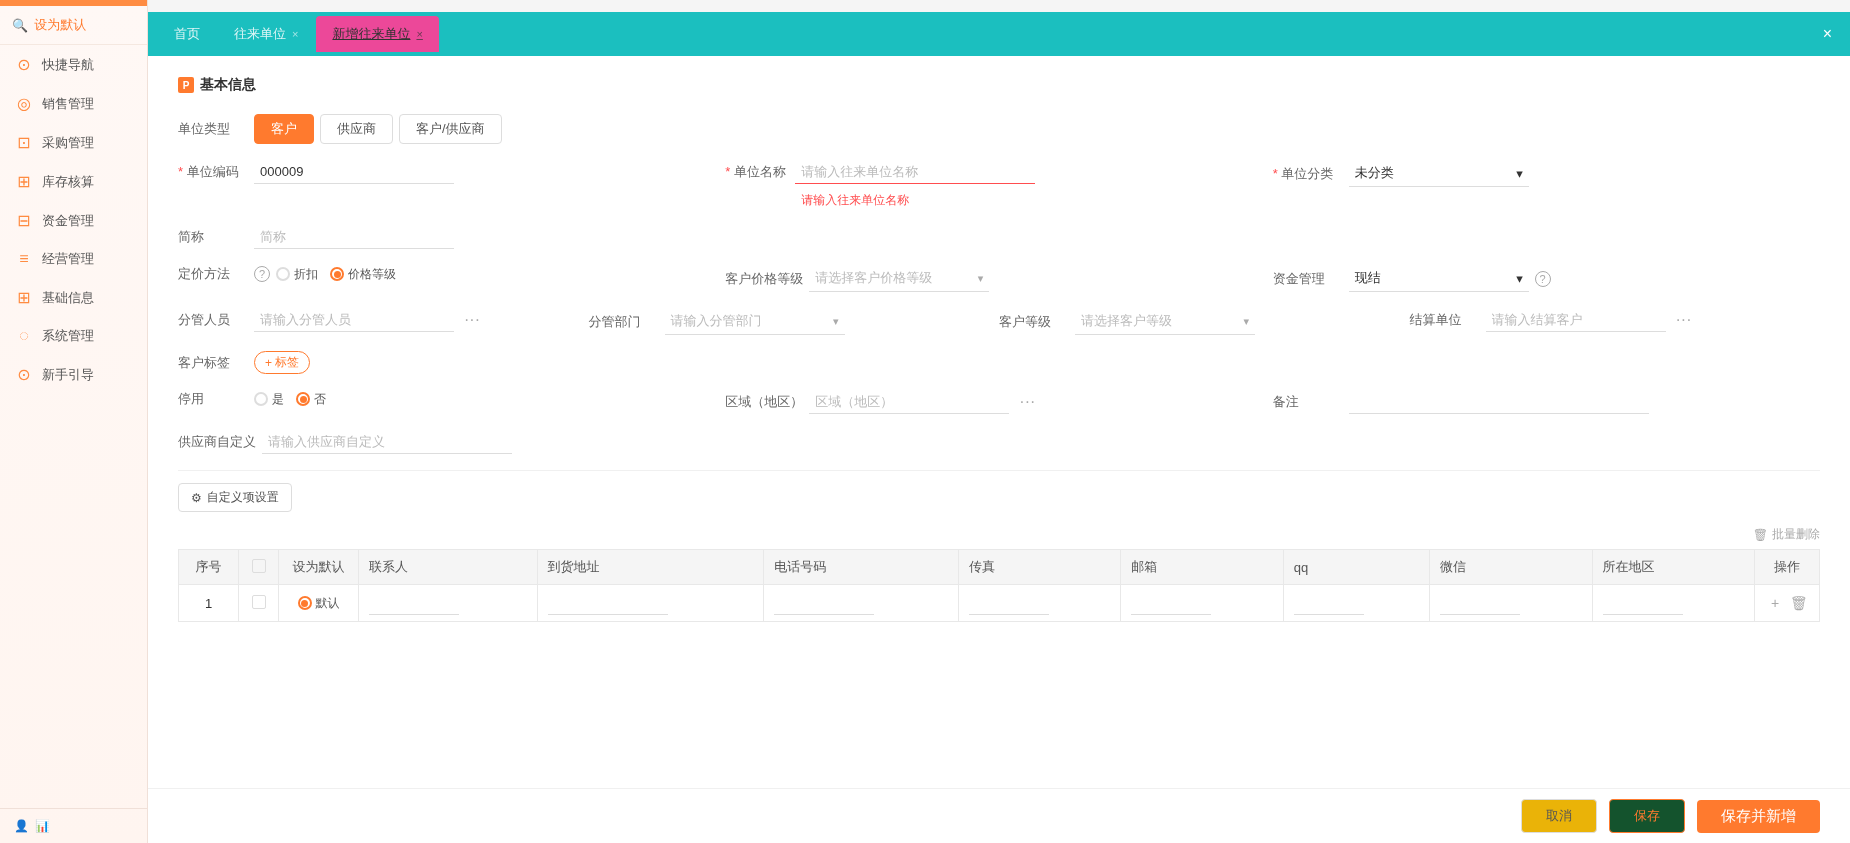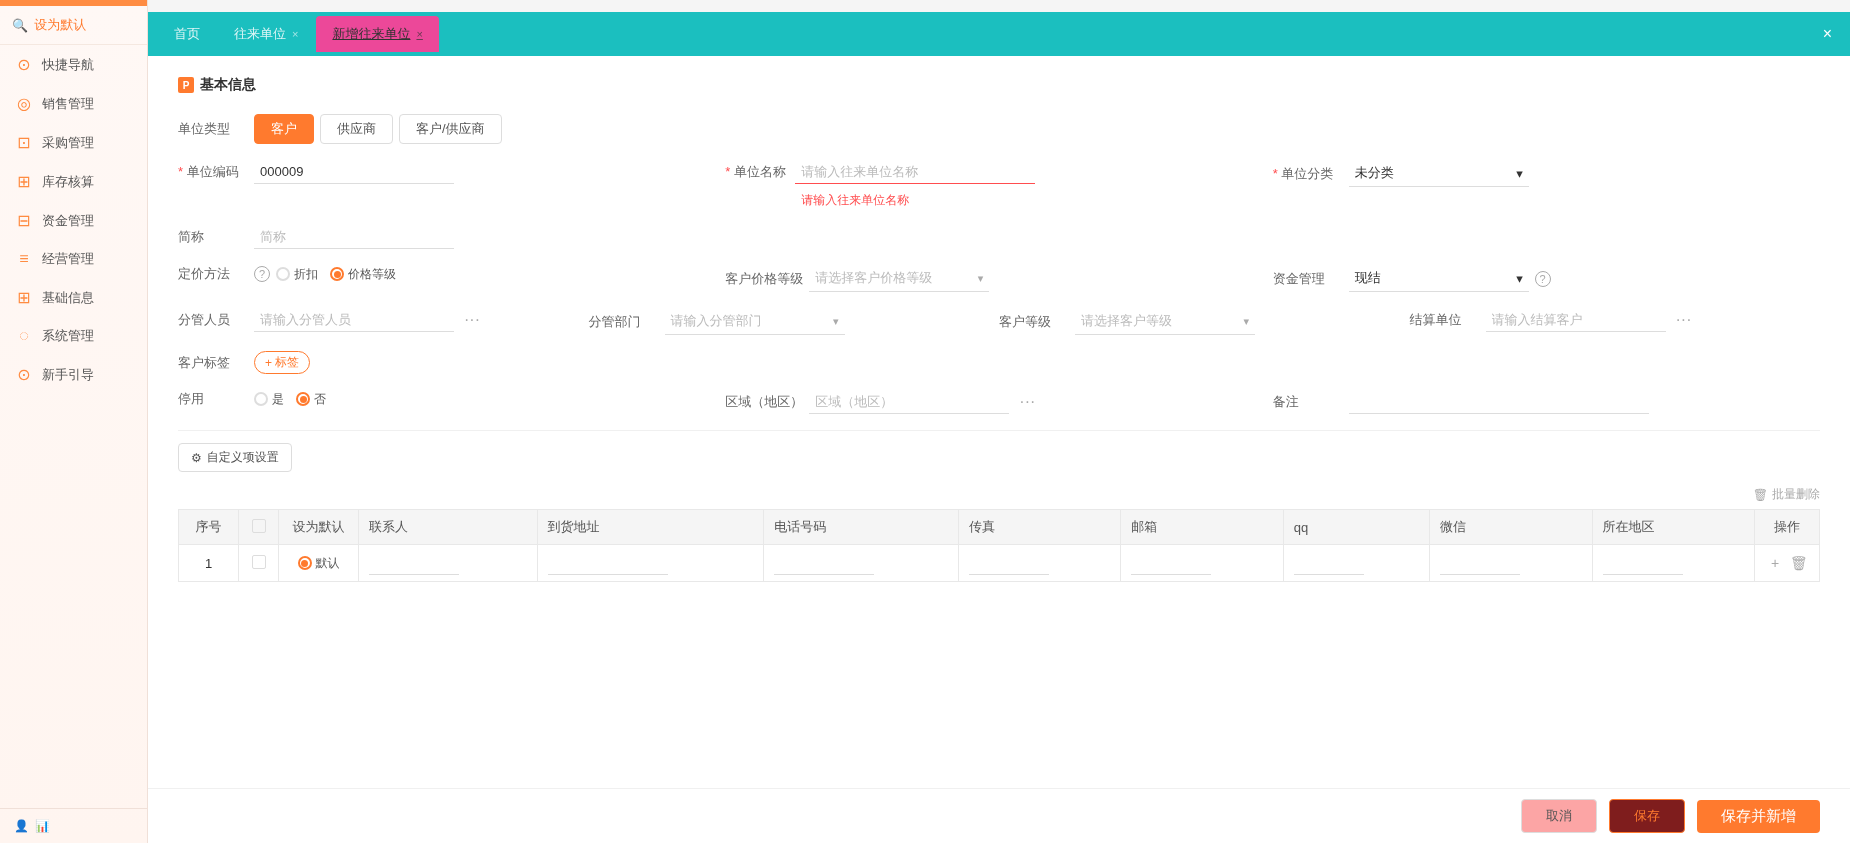--- a/index.html
+++ b/index.html
@@ -370,30 +370,30 @@
       background: white;
       border-top: 1px solid #f0f0f0;
       gap: 12px;
     }
     .btn-cancel {
       padding: 7px 24px;
       border: 1px solid #ddd;
       border-radius: 4px;
       cursor: pointer;
       font-size: 13px;
-      background: #fca5a5;
+      background: #eab308;
       color: #555;
     }
     .btn-save {
       padding: 7px 24px;
       border: 1px solid #ff7a2e;
       border-radius: 4px;
       cursor: pointer;
       font-size: 13px;
-      background: #7f1d1d;
+      background: #14532d;
       color: #ff7a2e;
     }
     .btn-save-new {
       padding: 7px 24px;
       border: none;
       border-radius: 4px;
       cursor: pointer;
       font-size: 15px;
       background: #ff7a2e;
       color: white;
@@ -618,20 +618,26 @@
         <span class="form-label">区域（地区）</span>
         <input class="form-input" type="text" placeholder="区域（地区）" style="">
         <span class="dots-btn">···</span>
       </div>
       <div class="form-group">
         <span class="form-label">备注</span>
         <input class="form-input" type="text" style="width: 300px;">
       </div>
     </div>
 
+    <div class="form-row">
+      <div class="form-group">
+        <span class="form-label">供应商自定义</span>
+        <input class="form-input" type="text" style="width: 250px;" placeholder="请输入供应商自定义">
+      </div>
+    </div>
 
     <hr class="divider">
 
     <button class="custom-settings-btn">
       <span>⚙</span>
       <span>自定义项设置</span>
     </button>
 
     <div class="batch-delete">
       <span>🗑</span>

